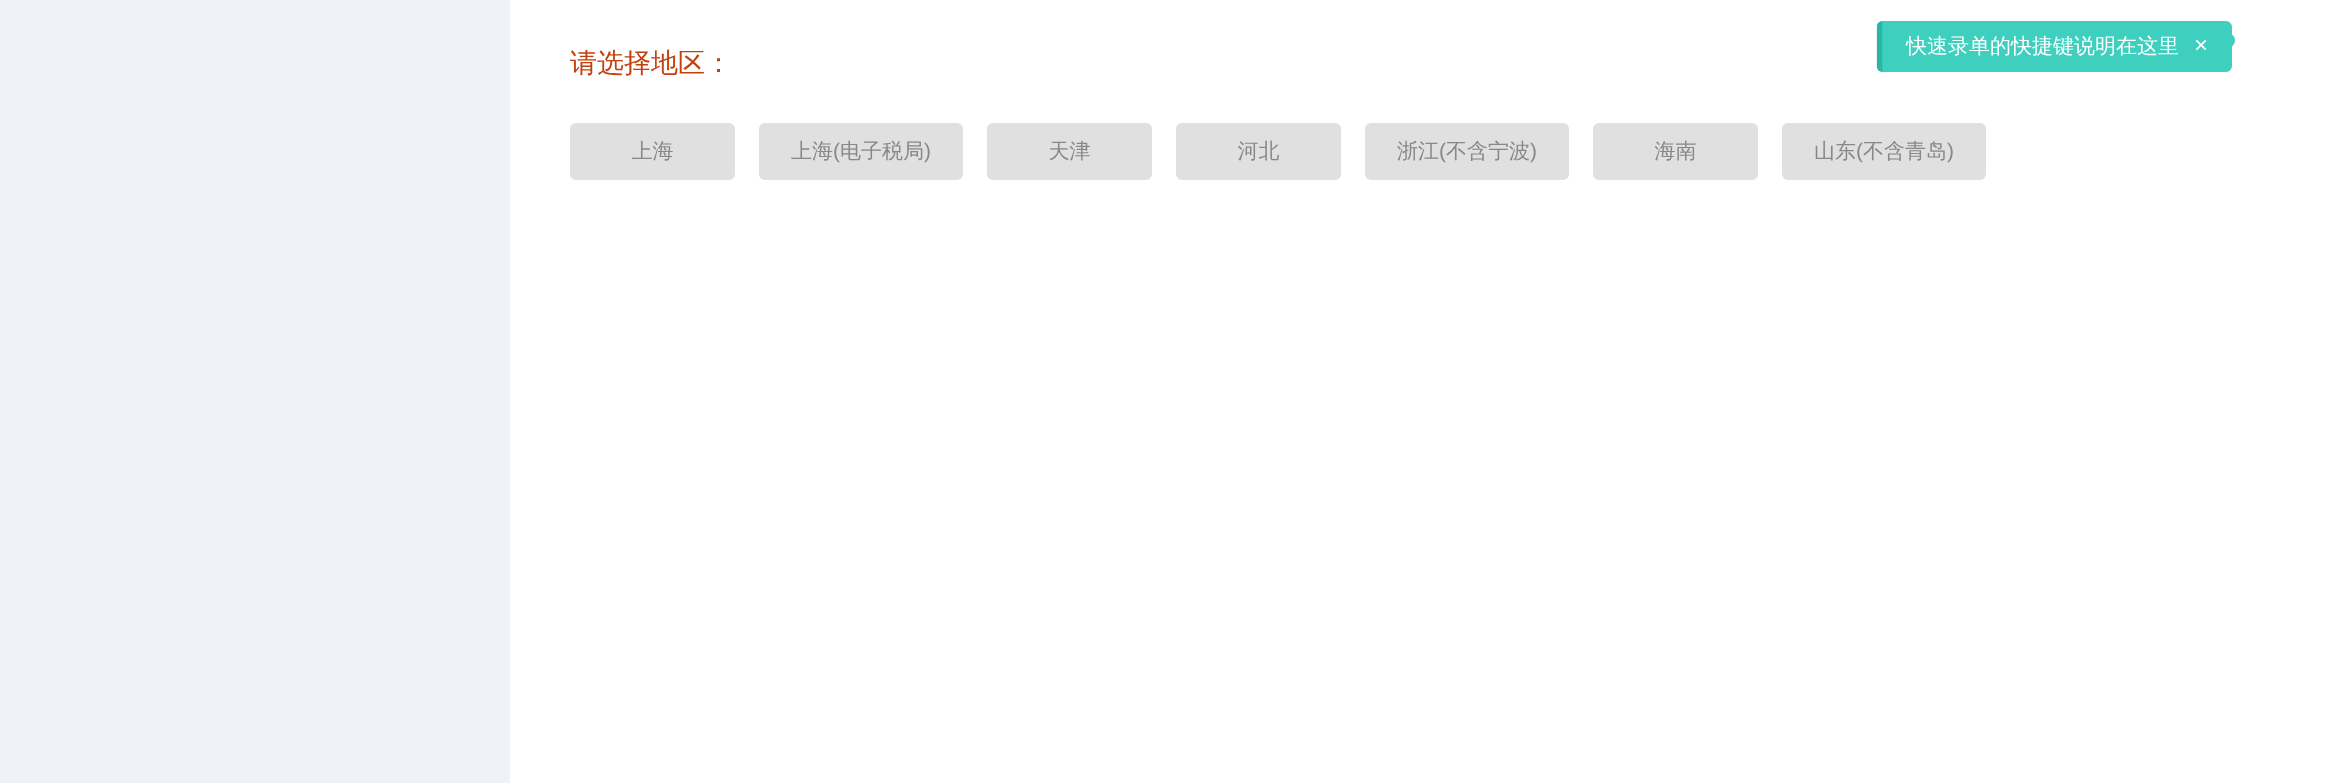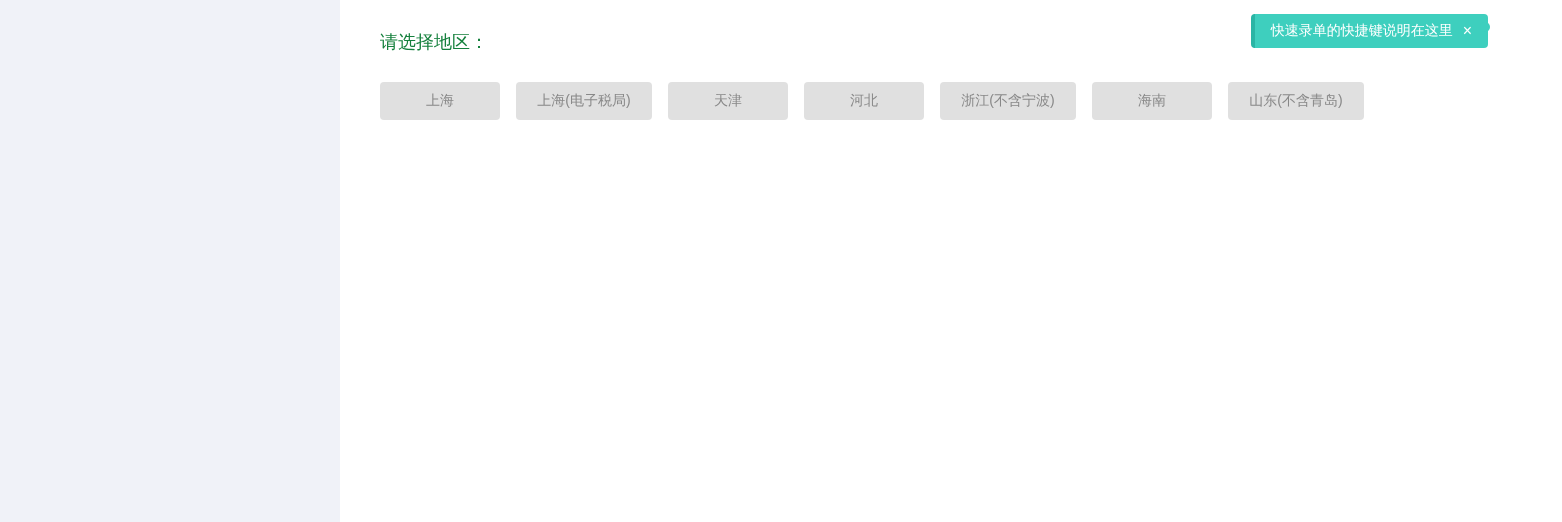--- a/index.html
+++ b/index.html
@@ -31,39 +31,39 @@
       left: 340px;
       top: 0;
       right: 0;
       bottom: 0;
       background: #ffffff;
       padding: 30px 40px;
     }
 
     .page-title {
       font-size: 18px;
-      color: #15803d;
+      color: #c2410c;
       margin-bottom: 28px;
       font-weight: normal;
     }
 
     .region-buttons {
       display: flex;
       flex-wrap: wrap;
       gap: 16px;
       row-gap: 16px;
     }
 
     .region-btn {
       background: #e0e0e0;
       color: #888;
       border: none;
       border-radius: 4px;
       padding: 10px 0;
-      width: 120px;
+      width: 110px;
       font-size: 14px;
       cursor: pointer;
       text-align: center;
       outline: none;
     }
 
     .region-btn-wide {
       width: 136px;
     }
 

